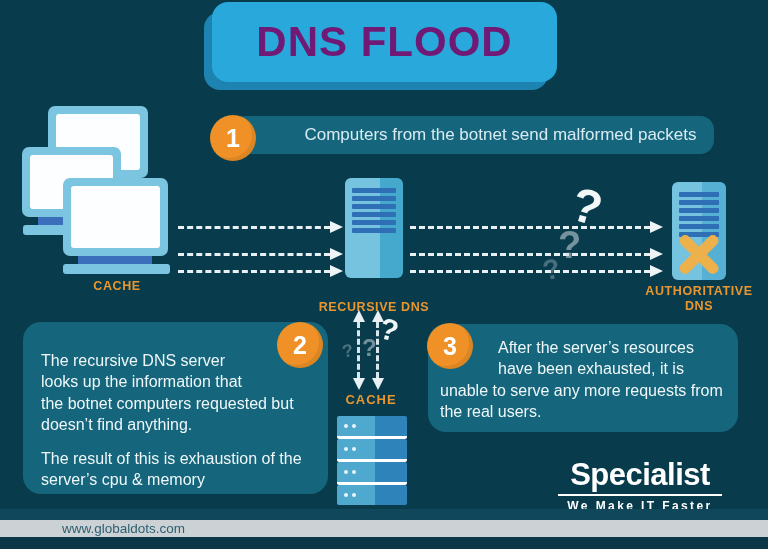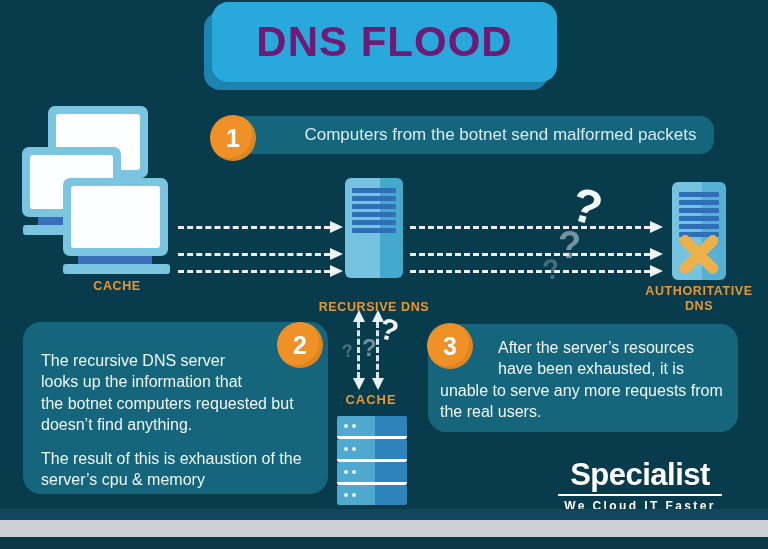--- a/index.html
+++ b/index.html
@@ -192,21 +192,22 @@
   <div class="badge" id="badge3">
     <span>3</span>
   </div>
   <div class="step-box" id="step3-box">
     <p><span class="spacer-l"></span><span>After the server’s resources have been exhausted, it is unable to serve any more requests from the real users.</span></p>
   </div>
 
   <div id="logo">
     <div id="logo-wordmark">Specialist</div>
     <div id="logo-underline"></div>
-    <div id="logo-tagline">We Cloud IT Faster</div>
+    <div id="logo-tagline">We Make IT Faster</div>
   </div>
 
   <div id="footer-strip-top"></div>
   <div id="footer-bar">
+    <span class="footer-text" id="footer-url">www.globaldots.com</span>
   </div>
   <div id="footer-strip-bottom"></div>
 
 </div>
 
 </body></html>

